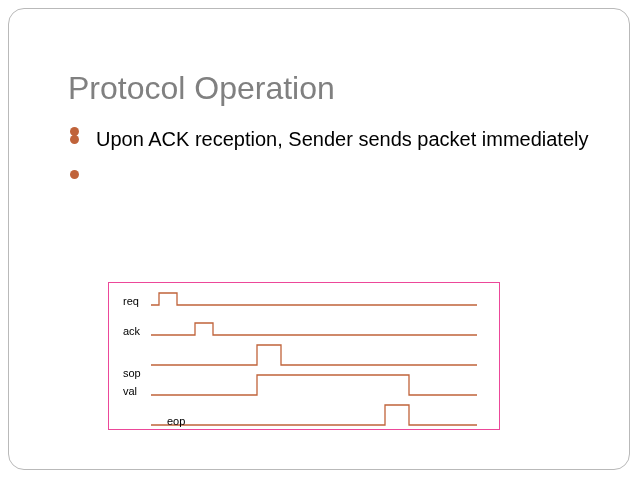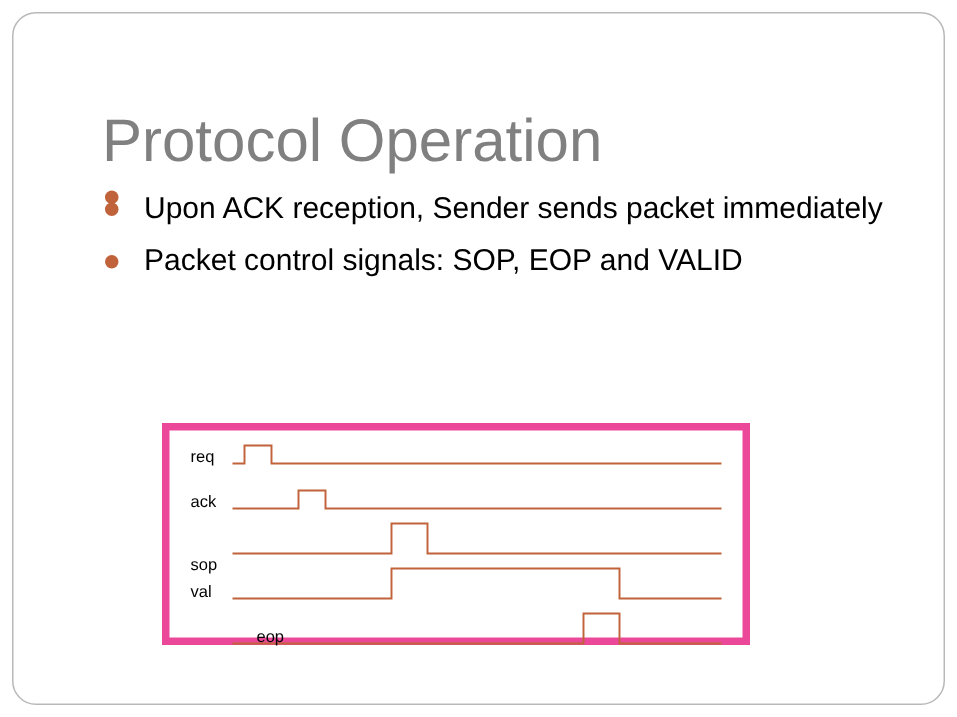--- a/index.html
+++ b/index.html
@@ -30,21 +30,21 @@
     border: 1px solid #b9b9b9;
     border-radius: 16px;
     box-sizing: border-box;
     pointer-events: none;
   }
   #title {
     position: absolute;
     left: 68px;
     top: 48px;
     width: 540px;
-    font-size: 40px;
+    font-size: 32px;
     color: #808080;
     font-weight: normal;
     letter-spacing: 0px;
     line-height: 38px;
   }
   #bullets {
     position: absolute;
     left: 66px;
     top: 118px;
     width: 540px;
@@ -66,21 +66,21 @@
     border-radius: 50%;
     background: #c0633a;
   }
   
   #timing {
     position: absolute;
     left: 108px;
     top: 282px;
     width: 392px;
     height: 148px;
-    border: 5px solid #ec4899;
+    border: 1px solid #ec4899;
     box-sizing: border-box;
     background: transparent;
   }
   #timing .sig-label {
     position: absolute;
     font-size: 11px;
     color: #000000;
     font-family: "Liberation Sans", sans-serif;
   }
   #timing svg {
@@ -101,21 +101,20 @@
   <div id="bullets">
     <div class="bullet">
       <span class="dot"></span>
     </div>
     <div class="bullet">
       <span class="dot"></span>
       <span>Upon ACK reception, Sender sends packet immediately</span>
     </div>
     <div class="bullet">
       <span class="dot"></span>
-      <span>Packet control signals: SOP, EOP and VALID</span>
     </div>
   </div>
 
   <div id="timing">
     <svg width="390" height="146" viewBox="0 0 390 146">
 
       <polyline points="42,22 50,22 50,10 68,10 68,22 368,22" fill="none" stroke="#c0633a" stroke-width="1.3"></polyline>
 
       <polyline points="42,52 86,52 86,40 104,40 104,52 368,52" fill="none" stroke="#c0633a" stroke-width="1.3"></polyline>
 

